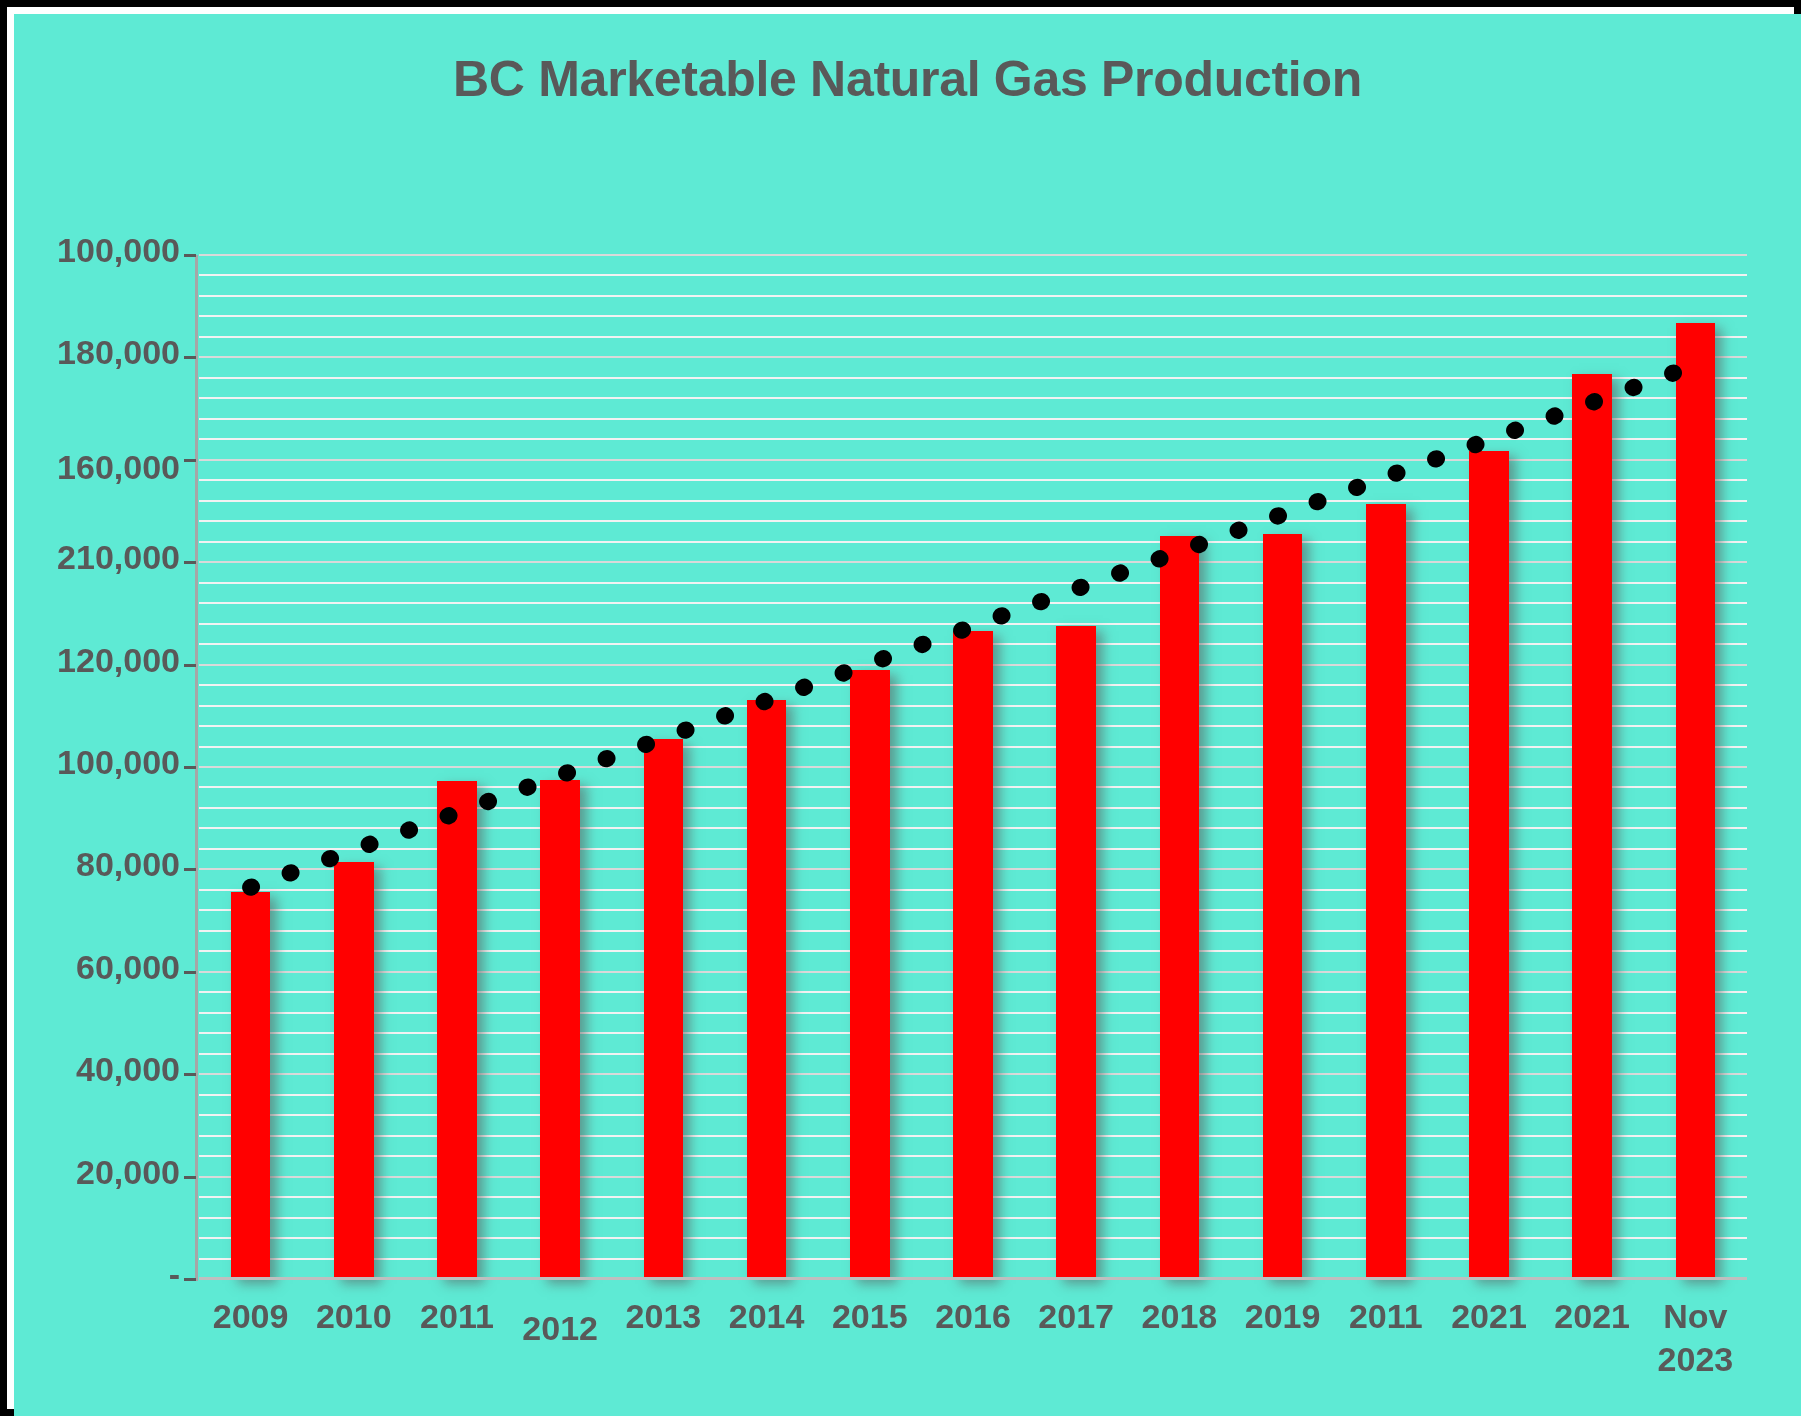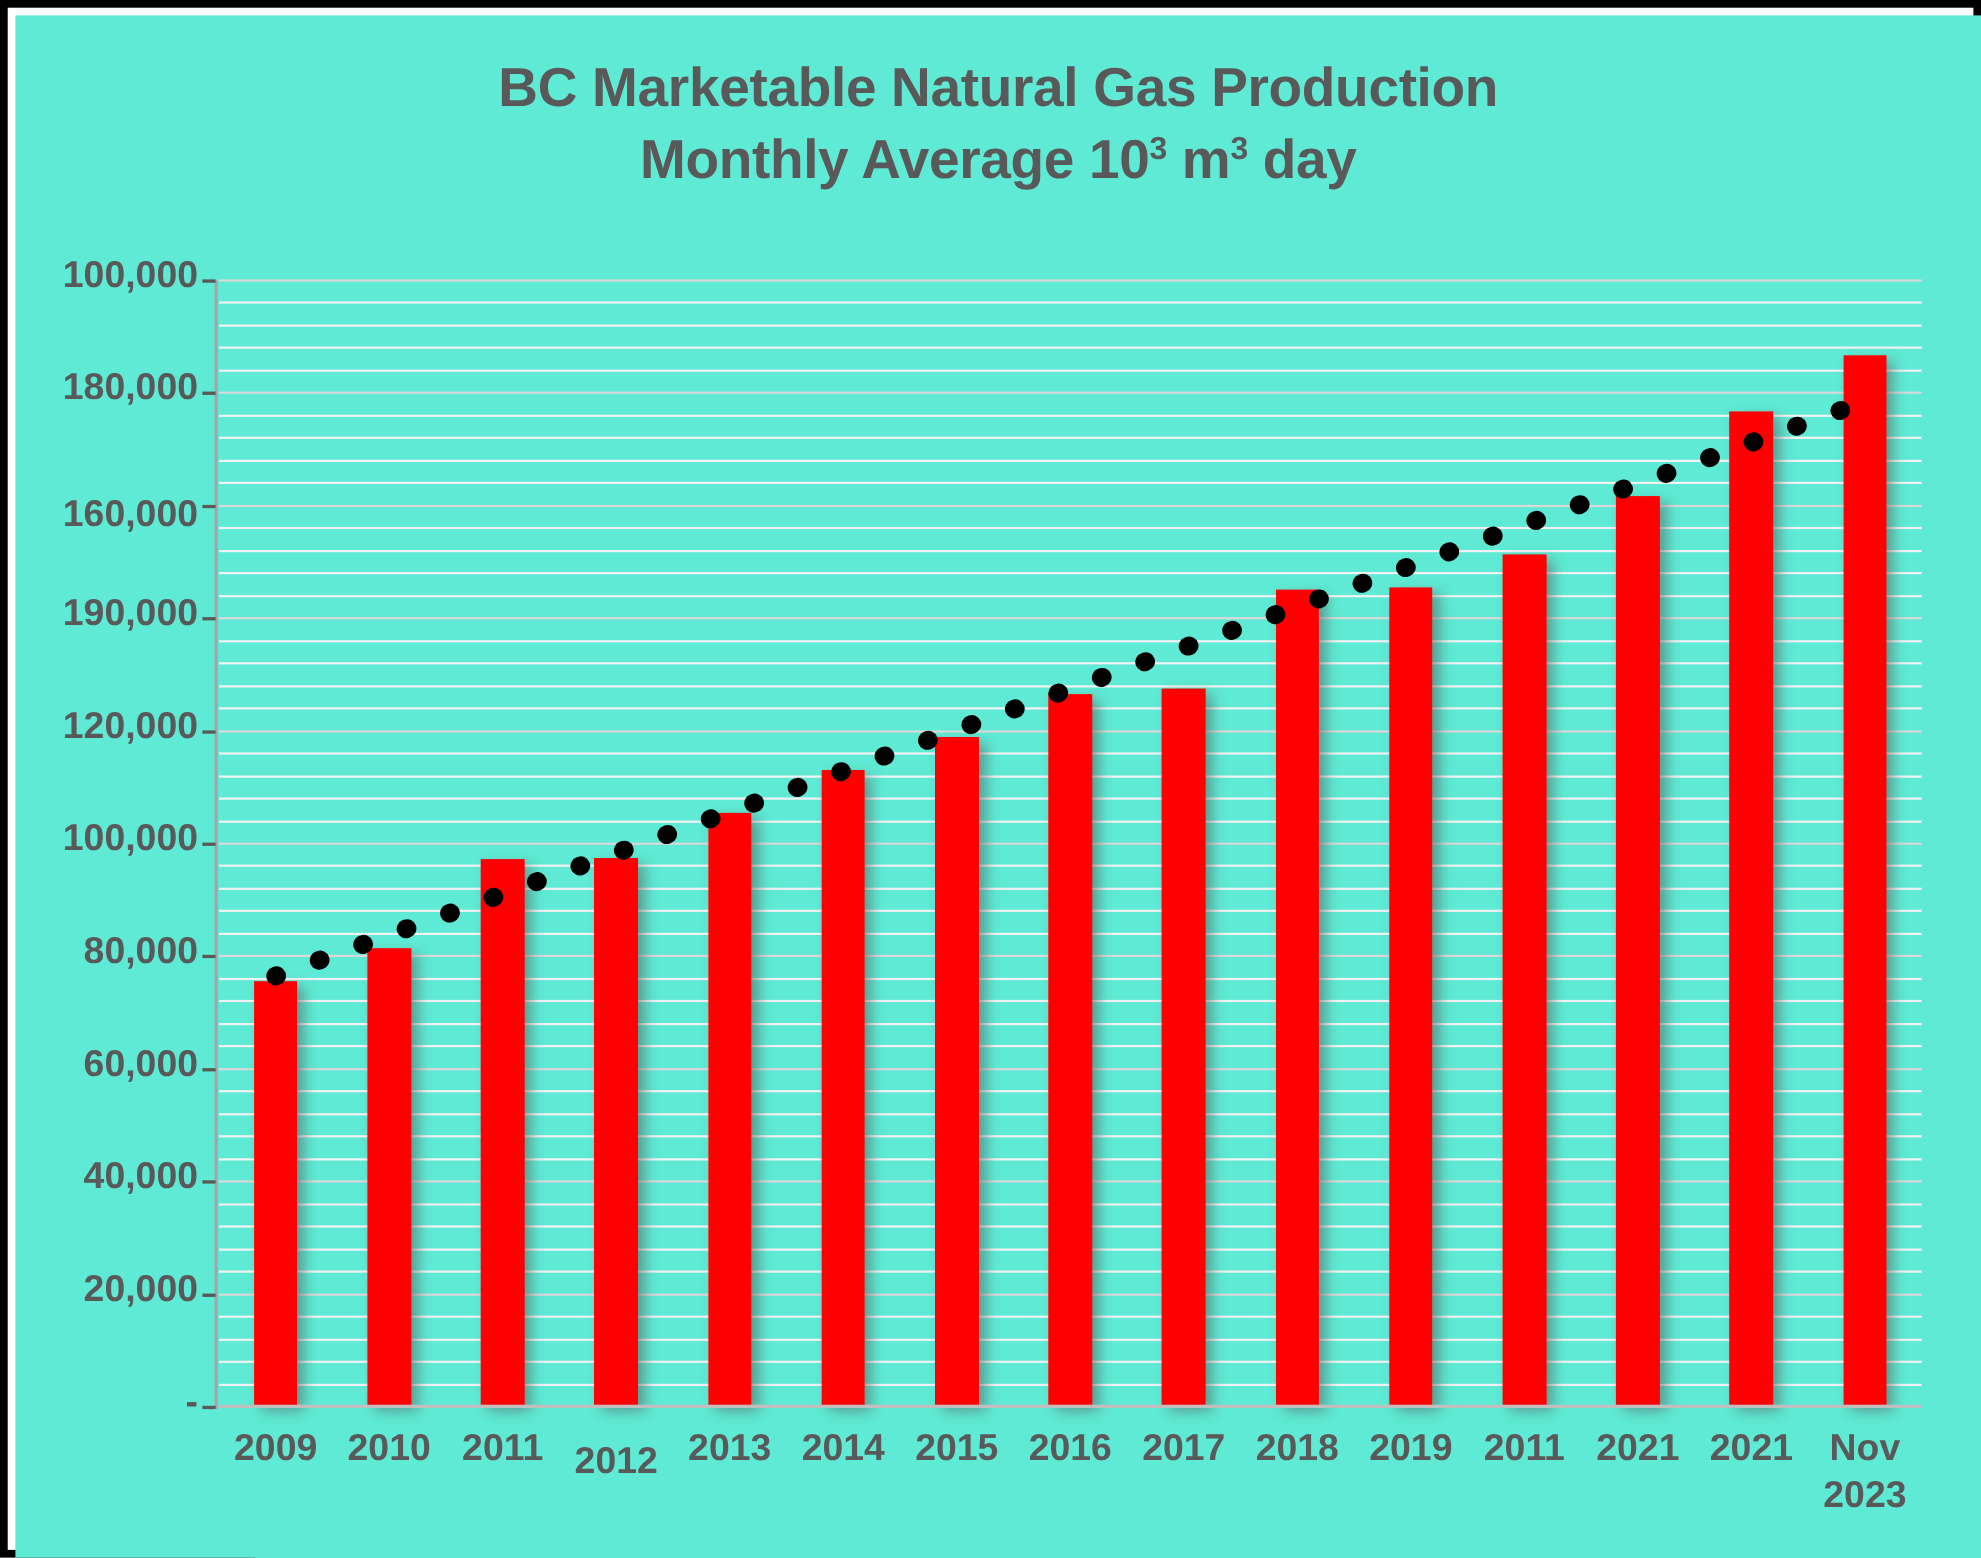--- a/index.html
+++ b/index.html
@@ -168,28 +168,27 @@
   .x-label span { display: block; }
 </style>
 </head>
 <body>
 
 <div id="frame">
   <div id="chart-root">
 
     <div id="chart-title">
       <span class="tline">BC Marketable Natural Gas Production</span>
-      <span class="tline"><span>Monthly Average 10</span><sup>3</sup><span> m</span><sup>3</sup><span> day</span></span>
     </div>
 
     <div id="y-labels">
         <div class="y-label" style="top: 217px;">100,000</div>
         <div class="y-label" style="top: 319.4px;">180,000</div>
         <div class="y-label" style="top: 421.8px; margin-top: 12px;">160,000</div>
-        <div class="y-label" style="top: 524.2px;">190,000</div>
+        <div class="y-label" style="top: 524.2px;">210,000</div>
         <div class="y-label" style="top: 626.6px;">120,000</div>
         <div class="y-label" style="top: 729px;">100,000</div>
         <div class="y-label" style="top: 831.4px;">80,000</div>
         <div class="y-label" style="top: 933.8px;">60,000</div>
         <div class="y-label" style="top: 1036.2px;">40,000</div>
         <div class="y-label" style="top: 1138.6px;">20,000</div>
         <div class="y-label" style="top: 1241px;">-</div>
       </div>
 
     <div id="y-axis-line"></div>

